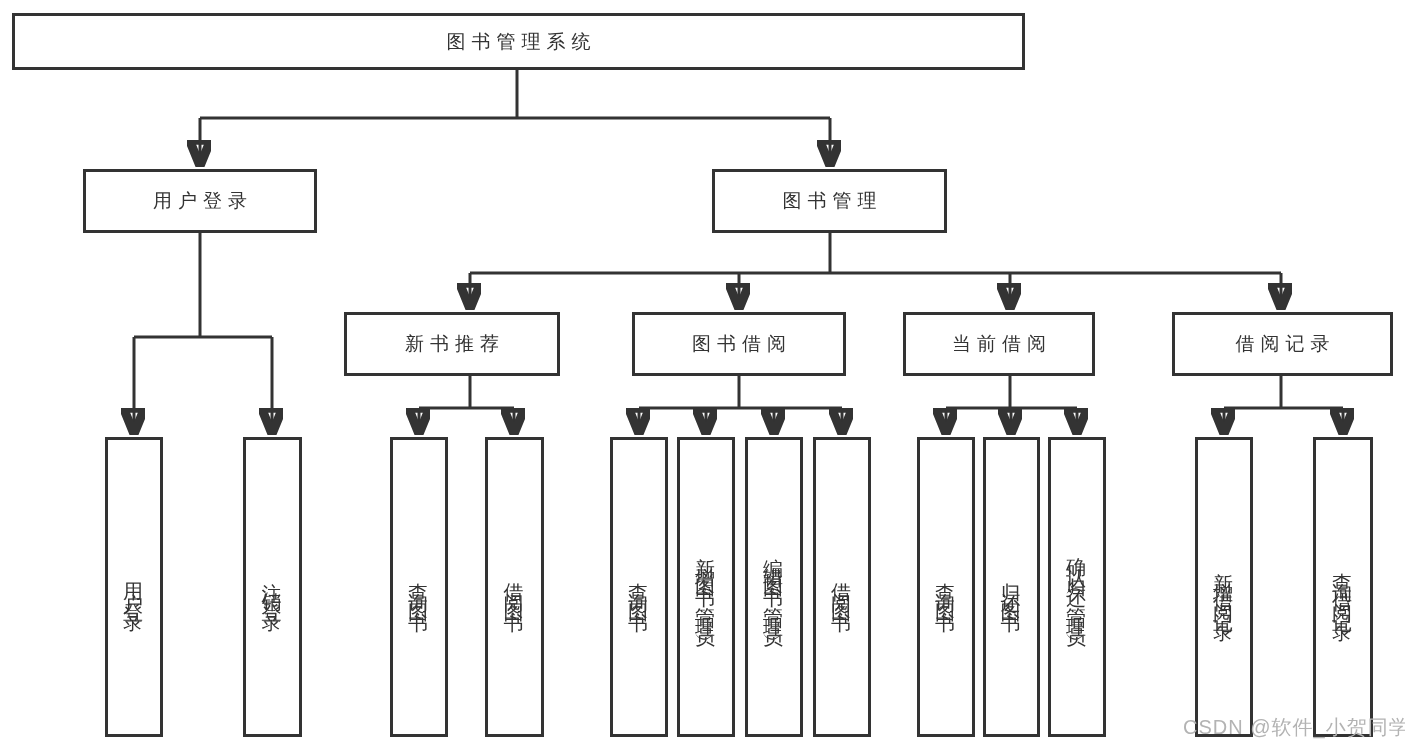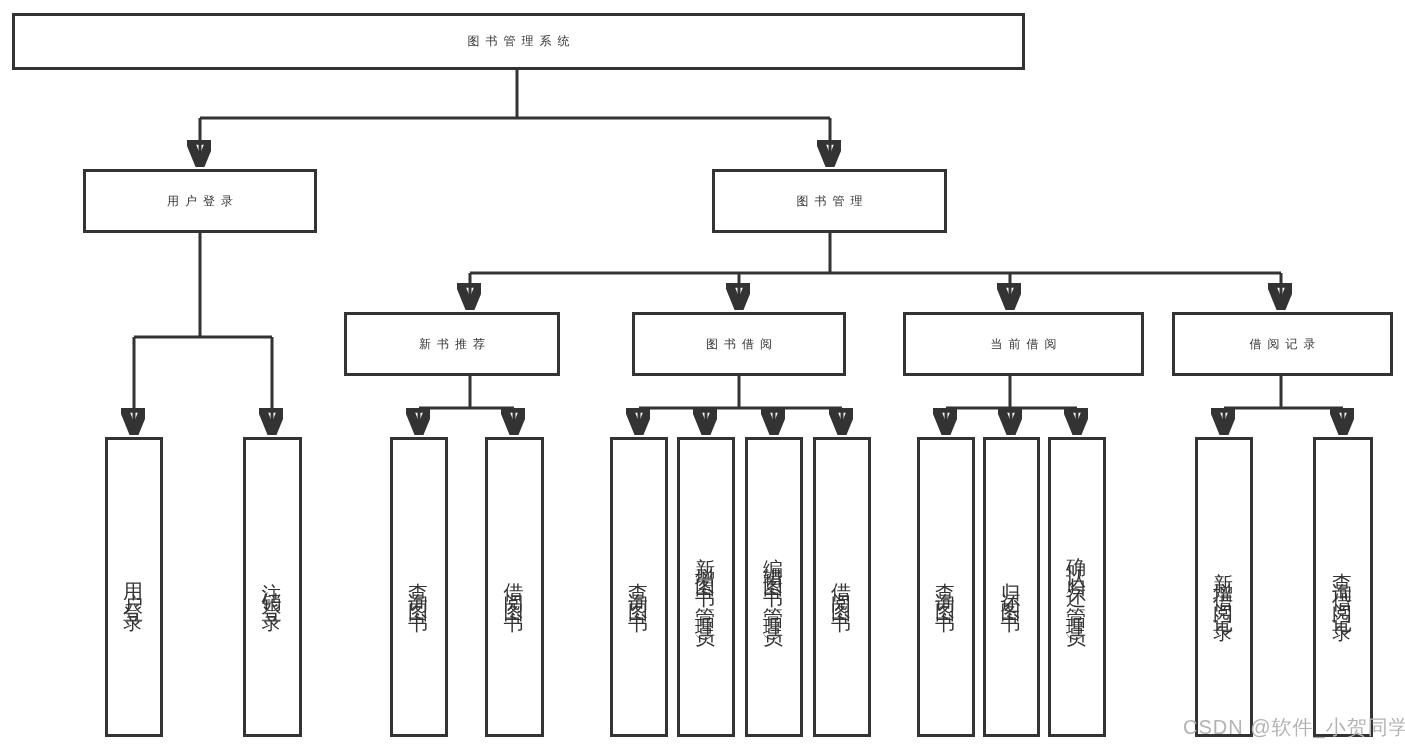--- a/index.html
+++ b/index.html
@@ -26,33 +26,33 @@
     position: absolute;
     box-sizing: border-box;
     border: 3px solid #333333;
     background: #ffffff;
     display: flex;
     align-items: center;
     justify-content: center;
     color: #333333;
   }
   .hnode {
-    font-size: 12px;
+    font-size: 19px;
     letter-spacing: 6px;
     text-indent: 6px;
     white-space: nowrap;
   }
   .root  { left: 12px;  top: 13px;  width: 1013px; height: 57px; }
   .lvl2  { top: 169px; height: 64px; }
   .n-user { left: 83px;  width: 234px; }
   .n-mgmt { left: 712px; width: 235px; justify-content: center; }
   .lvl3  { top: 312px; height: 64px; }
   .n-newbook { left: 344px;  width: 216px; }
   .n-borrow  { left: 632px;  width: 214px; text-align: right; }
-  .n-current { left: 903px;  width: 241px; }
+  .n-current { left: 903px;  width: 192px; }
   .n-records { left: 1172px; width: 221px; }
   .vnode {
     top: 437px;
     height: 300px;
     writing-mode: vertical-rl;
     text-orientation: mixed;
     font-size: 20px;
     letter-spacing: 10px;
     white-space: nowrap;
   }

